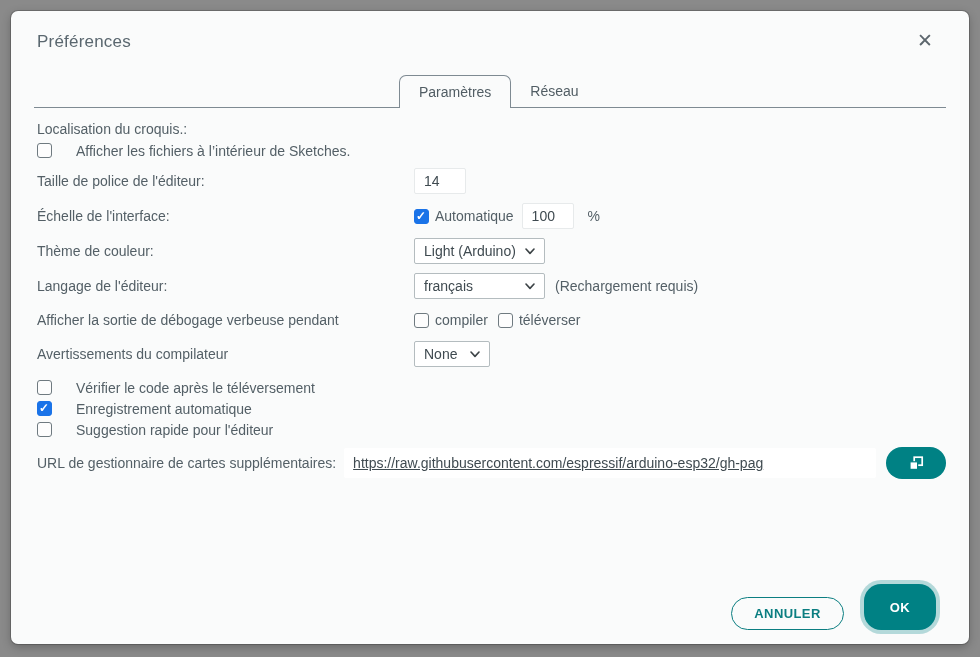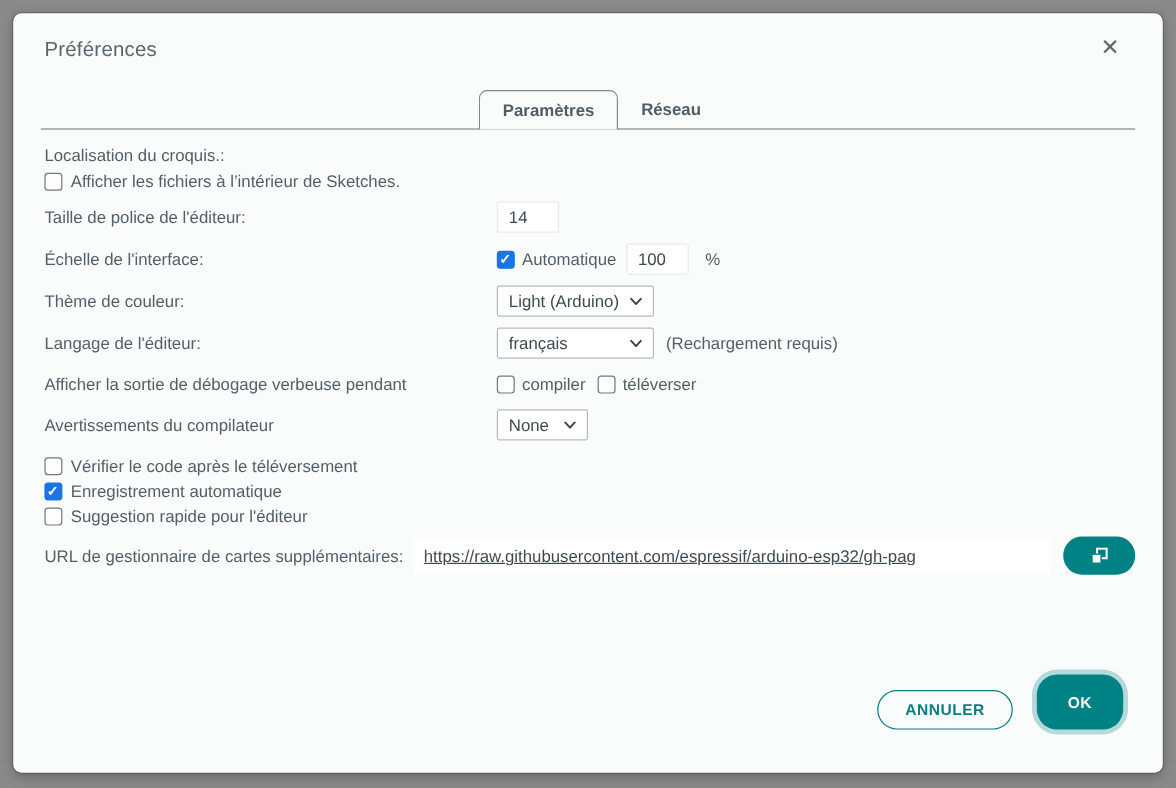--- a/index.html
+++ b/index.html
@@ -32,21 +32,21 @@
   
   .tabbar {
     flex:none; height:33px; margin:0 23px;
     border-bottom:1px solid #7e8a92;
     display:flex; align-items:stretch;
     padding-left:365px;
     position:relative;
   }
   .tab {
     display:flex; align-items:center; justify-content:center;
-    font-size:14px; color:#515d64; padding:0 19px; cursor:pointer;font-weight:bold;
+    font-size:14px; color:#515d64; padding:0 19px; cursor:pointer;
   }
   .tab.active {
     border:1px solid #7e8a92; border-bottom:none;
     border-radius:7px 7px 0 0;
     background:#fafbfb;
     margin-bottom:-1px;
     z-index:2;
   }
   
   .content { flex:1; padding:13px 23px 0 26px; color:#535f66; font-size:14px; }
@@ -75,21 +75,21 @@
   .cb {
     width:15px; height:15px; flex:none;
     border:1.6px solid #6f7a80; border-radius:3px; background:#fdfdfd;
     display:inline-block; cursor:pointer; position:relative;
   }
   .cb.checked { background:#1a73e8; border-color:#1a73e8; }
   .cb.checked::after {
     content:"✓"; position:absolute; left:1px; top:-1px;
     color:#fff; font-size:12px; font-weight:bold; line-height:15px;
   }
-  .cb-row { display:flex; align-items:flex-end; gap:7px; }
+  .cb-row { display:flex; align-items:flex-start; gap:24px; }
   .cb-inline { display:flex; align-items:center; gap:6px; }
 
   .select {
     height:26px; background:#fff; border:1px solid #b4bcbf; border-radius:2px;
     display:flex; align-items:center; justify-content:space-between;
     padding:0 9px; color:#3f4a50; cursor:pointer;
   }
   .chev { flex:none; margin-left:8px; }
 
   .mb8 { margin-bottom:9px; }
@@ -98,21 +98,21 @@
 
   .url-row { display:flex; align-items:center; margin-top:3px; }
   .url-label { flex:none; margin-right:8px; }
   .url-input { flex:1; height:30px; border:none; margin-right:10px;text-decoration:underline; }
   .icon-btn {
     width:60px; height:32px; flex:none; border-radius:16px;
     display:flex; align-items:center; justify-content:center;
   }
   
   .dlg-footer {
-    flex:none; height:76px; padding:0 33px 36px 0;
+    flex:none; height:76px; padding:0 33px 14px 0;
     display:flex; align-items:flex-end; justify-content:flex-end; gap:20px;
   }
   .pill.outline {
     background:transparent; color:#0b7e81; border:1.6px solid #0b7e81;
     height:33px; padding:0 22px;
   }
   .ok-btn {
     height:46px; padding:0 26px;
     box-shadow:0 0 0 4px rgba(0,129,132,0.28);
   }

